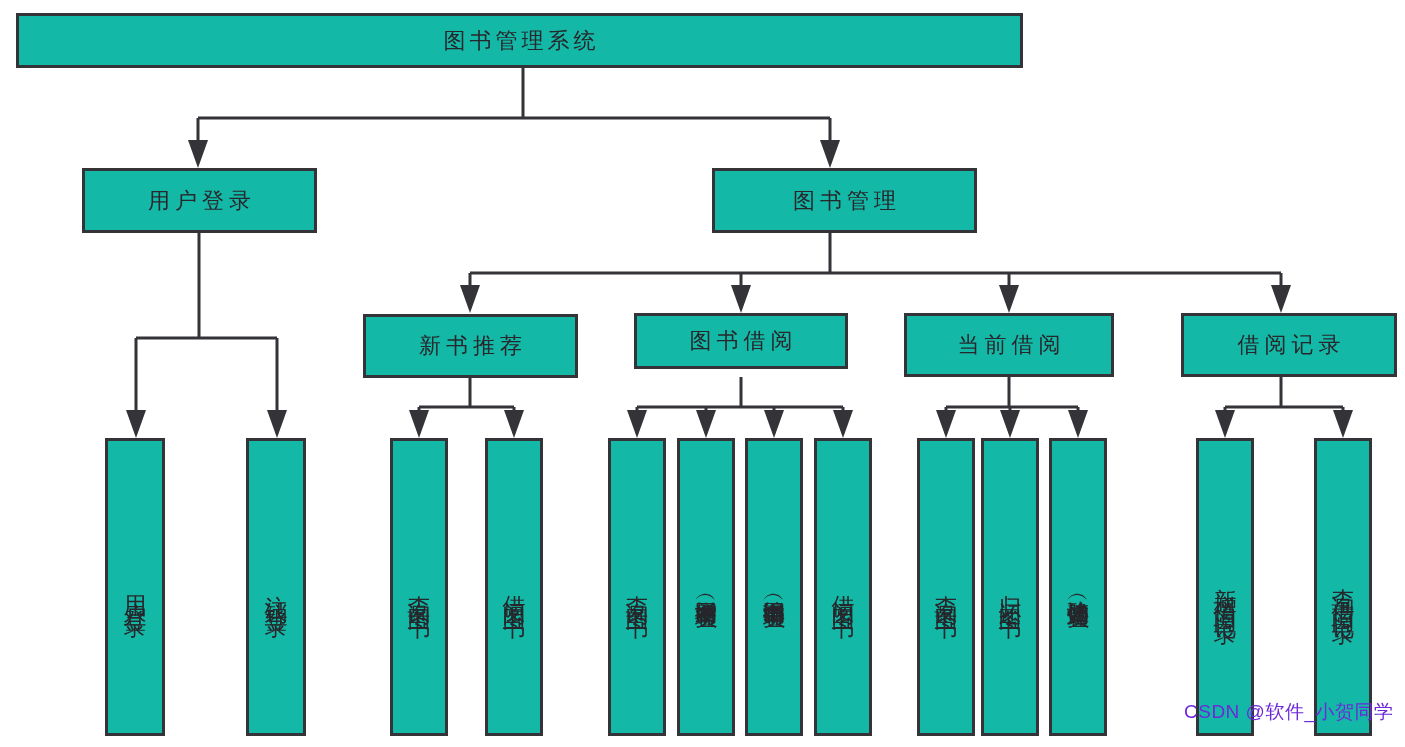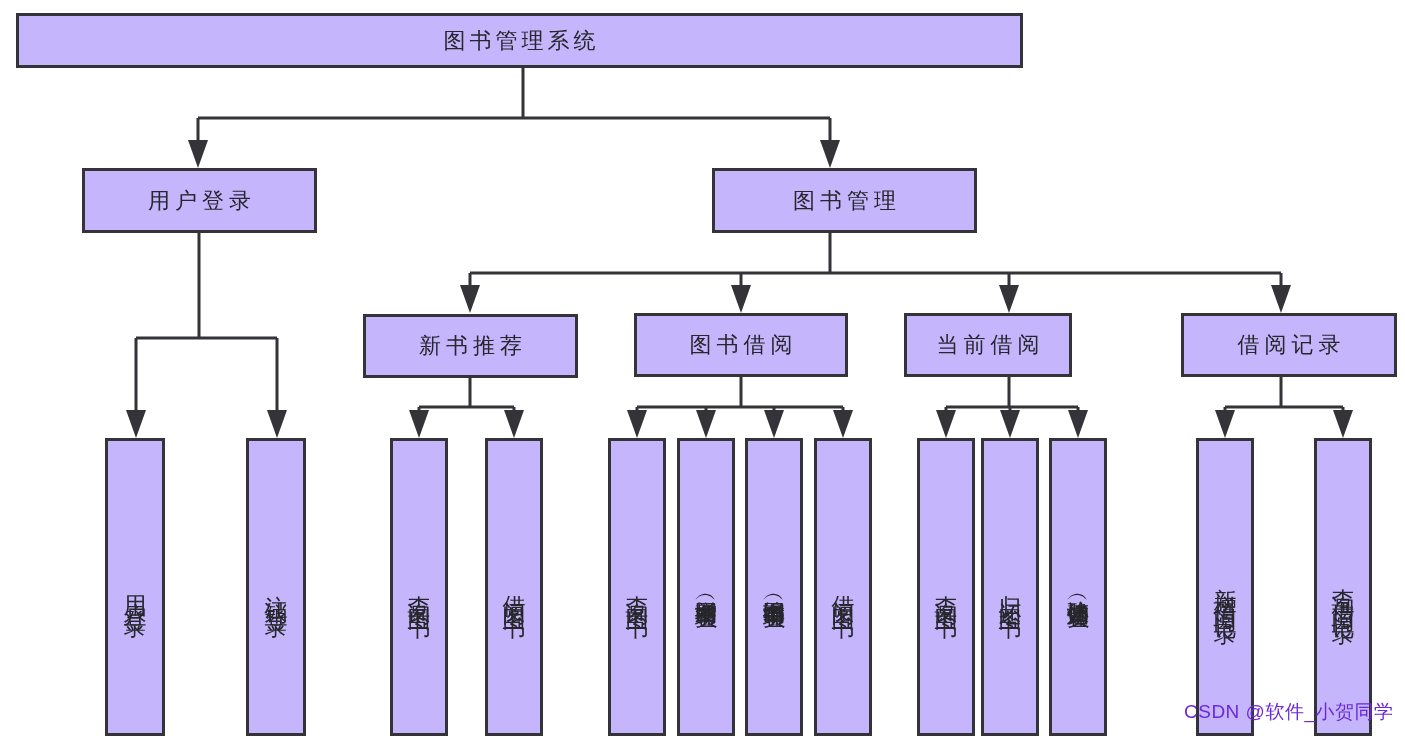--- a/index.html
+++ b/index.html
@@ -9,21 +9,21 @@
     height: 747px;
     background: #ffffff;
     font-family: "Liberation Sans", sans-serif;
     overflow: hidden;
   }
   .wires { position: absolute; left: 0; top: 0; z-index: 1; }
   .node {
     position: absolute;
     box-sizing: border-box;
     border: 3px solid #333338;
-    background: #c4b5fd;
+    background: #14b8a6;
     display: flex;
     align-items: center;
     justify-content: center;
     color: #26262b;
     z-index: 2;
     line-height: 1.25;
   }
   .h  { font-size: 22px; letter-spacing: 5px; padding-left: 5px; white-space: nowrap; }
   .root-box { font-size: 22px; letter-spacing: 4px; padding-left: 4px; }
   .leaf {
@@ -45,22 +45,22 @@
     white-space: nowrap;
   }
 
   
   .root-box { left: 16px;  top: 13px;  width: 1007px; height: 55px; }
 
   .n-login   { left: 82px;  top: 168px; width: 235px; height: 65px; }
   .n-manage  { left: 712px; top: 168px; width: 265px; height: 65px; }
 
   .n-newbook { left: 363px;  top: 314px; width: 215px; height: 64px; }
-  .n-borrow  { left: 634px;  top: 313px; width: 214px; height: 64px; }
-  .n-current { left: 904px;  top: 313px; width: 168px; height: 64px; }
+  .n-borrow  { left: 634px;  top: 313px; width: 214px; height: 56px; }
+  .n-current { left: 904px;  top: 313px; width: 210px; height: 64px; }
   .n-records { left: 1173px; top: 313px; width: 216px; height: 64px; margin-left: 8px; }
 
   .lf-a1 { left: 105px;  top: 438px; width: 60px; height: 298px; }
   .lf-a2 { left: 246px;  top: 438px; width: 60px; height: 298px; }
 
   .lf-b1 { left: 390px;  top: 438px; width: 58px; height: 298px; }
   .lf-b2 { left: 485px;  top: 438px; width: 58px; height: 298px; }
 
   .lf-c1 { left: 608px;  top: 438px; width: 58px; height: 298px; }
   .lf-c2 { left: 677px;  top: 438px; width: 58px; height: 298px; }

